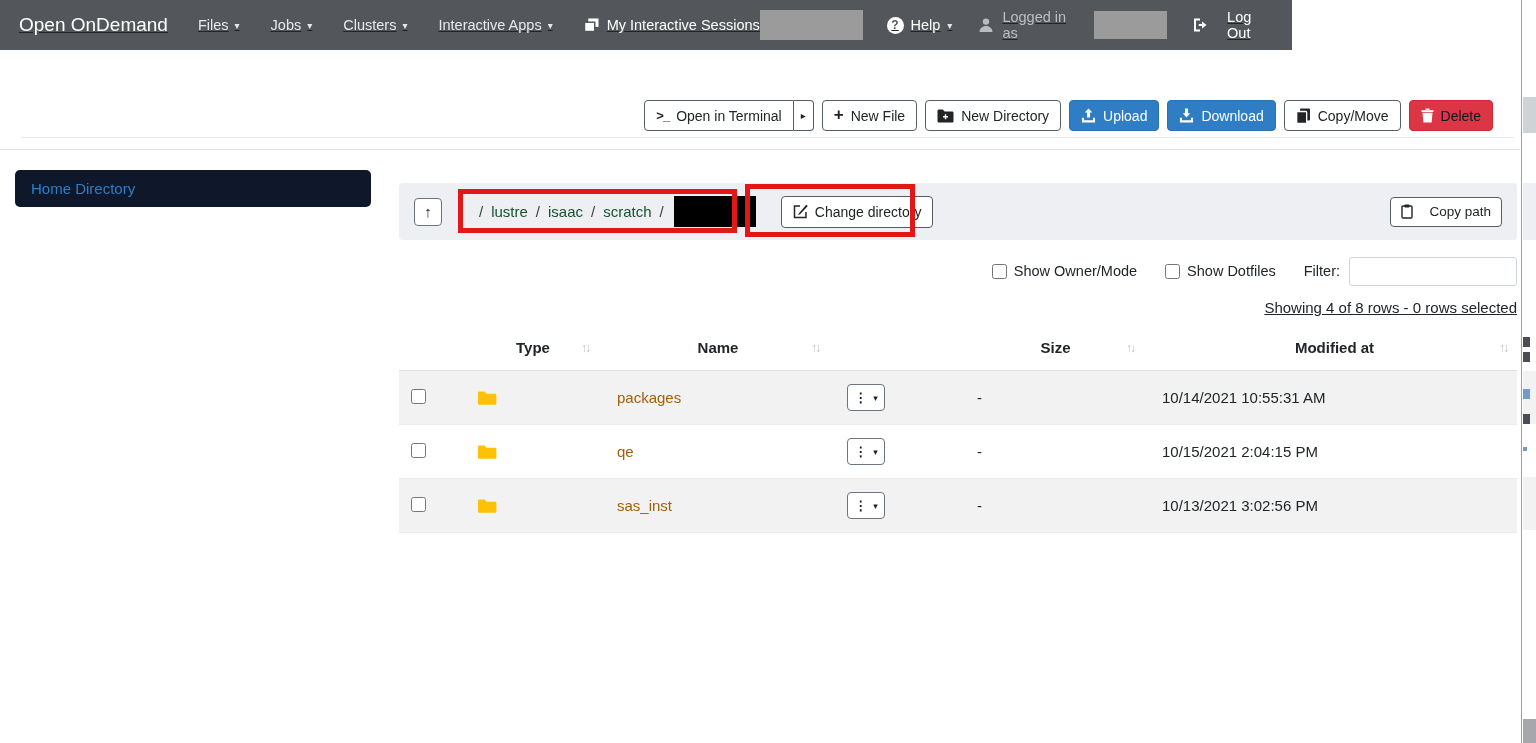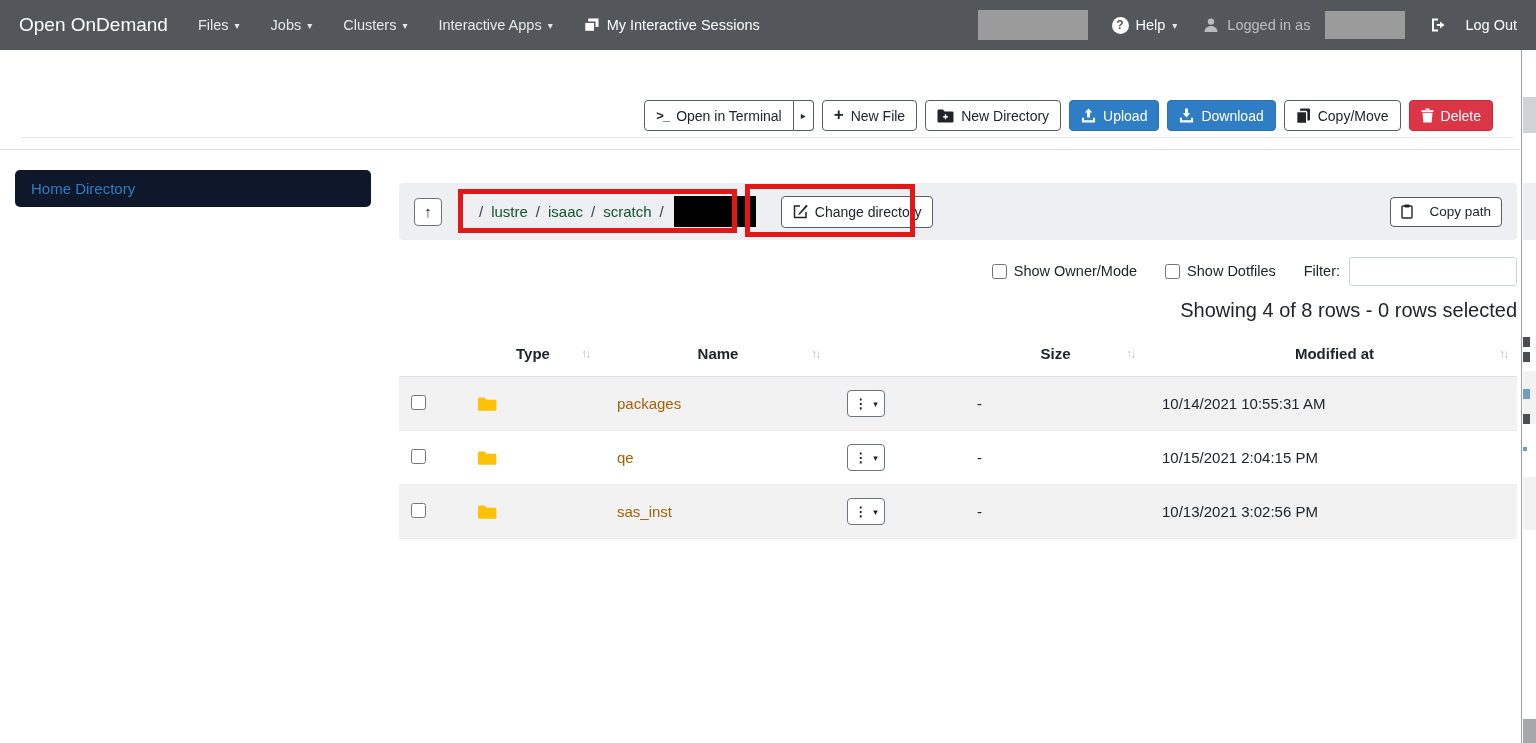--- a/index.html
+++ b/index.html
@@ -1,43 +1,43 @@
 <!DOCTYPE html>
 <html><head>
 <meta charset="utf-8">
 <style>
   html,body { margin:0; padding:0; }
   body {
     width:1536px; height:743px; position:relative; overflow:hidden;
     background:#fff; font-family:"Liberation Sans", sans-serif; color:#212529;
   }
   
-  .navbar { position:absolute; top:0; left:0; width:1536px; height:50px; background:#53565a;
-    display:flex; align-items:center; padding:0 19px; box-sizing:border-box; z-index:10; }
+  .navbar { position:absolute; top:0; left:0; width:1292px; height:50px; background:#53565a;
+    display:flex; align-items:center; padding:0 19px; box-sizing:border-box; z-index:10;text-decoration:underline; }
   .brand { color:#fff; font-size:19px; margin-right:30px; white-space:nowrap; cursor:pointer; }
   .nav-menus { display:flex; align-items:center; }
   .nav-item { color:#e7e8e9; font-size:14.5px; margin-right:31px; display:flex; align-items:center; gap:6px; cursor:pointer; white-space:nowrap; }
   .dcaret { font-size:10px; color:#e7e8e9; }
   .nav-sessions { color:#fff; font-size:14.5px; display:flex; align-items:center; gap:8px; cursor:pointer; white-space:nowrap; }
   .nav-right { margin-left:auto; display:flex; align-items:center; }
   .redact-nav { background:#9b9b9b; }
   .r1 { width:110px; height:30px; margin-right:24px; }
   .r2 { width:80px; height:28px; margin-left:7px; }
   .help-wrap { display:flex; align-items:center; gap:7px; color:#fff; font-size:14.5px; cursor:pointer; margin-right:26px; }
   .qcircle { width:17px; height:17px; border-radius:50%; background:#fff; color:#53565a; font-size:12px; font-weight:bold;
     display:flex; align-items:center; justify-content:center; }
   .loggedin { display:flex; align-items:center; gap:8px; color:#bcbfc1; font-size:14.5px; margin-right:26px; }
   .logout { display:flex; align-items:center; gap:18px; color:#fff; font-size:14.5px; cursor:pointer; }
   
   .toolbar { position:absolute; top:100px; right:43px; display:flex; align-items:center; gap:8px; z-index:2; }
   .btn { height:31px; display:inline-flex; align-items:center; gap:7px; padding:0 11px; font-size:14px;
     border-radius:4px; border:1px solid #565e64; background:#fff; color:#212529; box-sizing:border-box;
     cursor:pointer; font-family:inherit; white-space:nowrap; }
   .btn-primary { background:#2f7ec5; border-color:#2a72b2; color:#fff; }
-  .btn-danger  { background:#dc3545; border-color:#d32535; color:#ffffff; }
+  .btn-danger  { background:#dc3545; border-color:#d32535; color:#0f172a; }
   .split { display:flex; }
   .split .main-seg { border-radius:4px 0 0 4px; }
   .split .caret-seg { border-radius:0 4px 4px 0; border-left:none; padding:0 7px; font-size:10px; }
   .term-glyph { font-weight:bold; font-size:13px; letter-spacing:-1px; }
   .plus-glyph { font-size:17px; font-weight:600; line-height:1; margin-top:-2px; }
   
   .hr1 { position:absolute; top:137px; left:21px; right:22px; height:1px; background:#ececec; }
   .hr2 { position:absolute; top:149px; left:0; right:16px; height:1px; background:#dcdee1; }
   
   .sidebar-item { position:absolute; left:15px; top:170px; width:356px; height:37px; background:#0f172a;
@@ -58,21 +58,21 @@
   .copy-path { height:30px; padding:0 10px; font-size:13.5px;gap:16px; }
   .anno { position:absolute; border:5px solid #e11818; box-sizing:border-box; pointer-events:none; z-index:5; }
   .anno1 { left:59px; top:6px; width:279px; height:44px; }
   .anno2 { left:346px; top:1px; width:170px; height:53px; }
   
   .controls { margin-top:16px; height:30px; display:flex; justify-content:flex-end; align-items:center; font-size:14.5px; }
   .chk { display:flex; align-items:center; gap:7px; margin-right:28px; }
   .chk input { width:15px; height:15px; margin:0; }
   .filter-label { margin-right:9px; }
   .filter-input { width:168px; height:29px; border:1px solid #ced4da; border-radius:3px; box-sizing:border-box; padding:0 8px; font:inherit; }
-  .status { margin-top:13px; text-align:right; font-size:20px; color:#212529; }
+  .status { margin-top:13px; text-align:right; font-size:15px; color:#212529;text-decoration:underline; }
   
   .table-wrap { margin-top:9px; }
   table { width:100%; border-collapse:collapse; table-layout:fixed; }
   col.c1{width:60px} col.c2{width:140px} col.c3{width:230px} col.c4{width:130px} col.c5{width:185px}
   th { text-align:center; font-size:15px; font-weight:bold; color:#212529; padding:14px 10px 14px 18px;
     position:relative; border-bottom:1px solid #dee2e6; cursor:pointer; }
   .sort { position:absolute; right:10px; top:50%; transform:translateY(-50%); color:#b9bdc1; font-size:12px; letter-spacing:-2px; font-weight:normal; }
   td { padding:0 10px 0 18px; height:53px; font-size:15px; color:#212529; }
   tbody tr { border-bottom:1px solid #ececec; }
   tbody tr:nth-child(odd) { background:#f2f2f2; }

